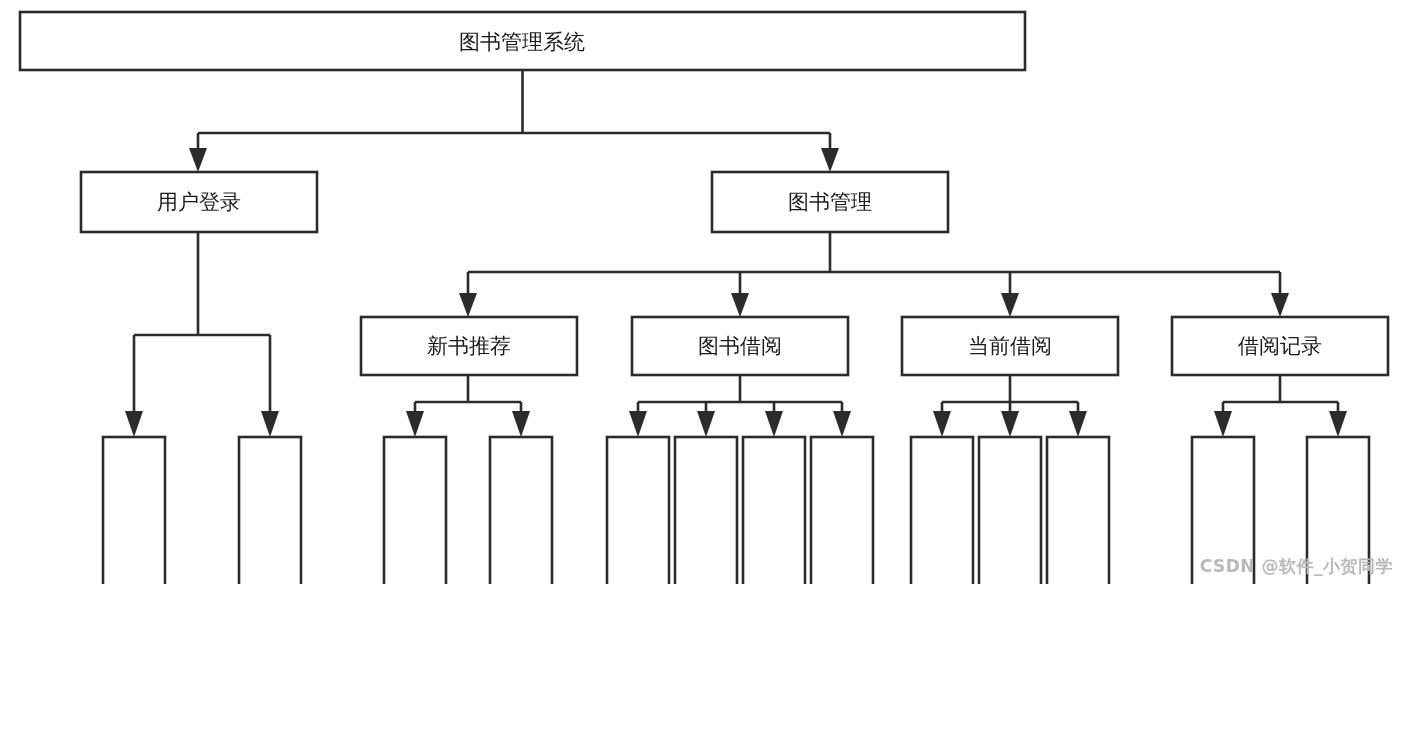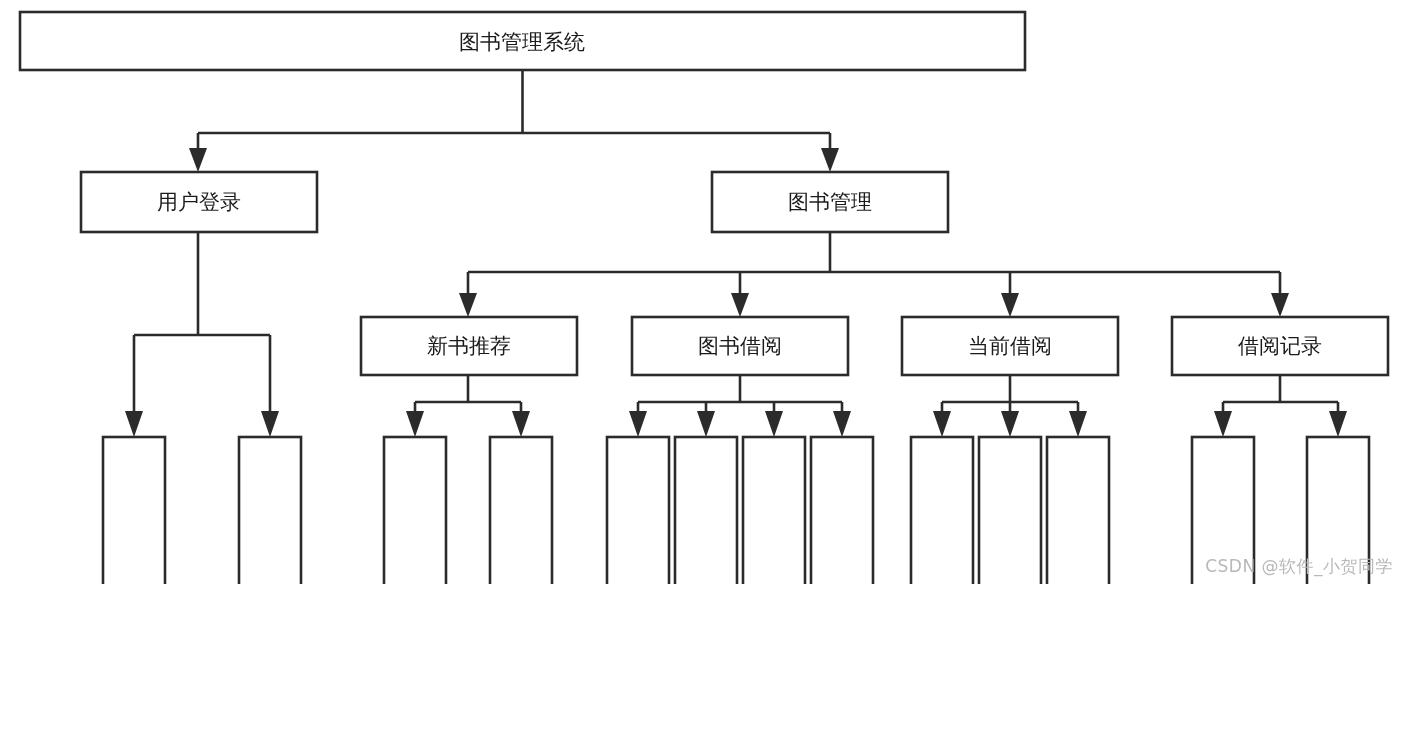--- a/index.html
+++ b/index.html
@@ -66,20 +66,21 @@
   }
   .watermark {
     position: absolute;
     right: 12px;
     bottom: 6px;
     font-family: "DejaVu Sans", "Liberation Sans", sans-serif;
     font-size: 17px;
     color: #b8b8b8;
     letter-spacing: 0.5px;
     user-select: none;
+    font-weight: bold;
   }
 </style>
 </head>
 <body>
 
 <div id="diagram-root">
 
   <svg id="flowchart" viewBox="0 0 1405 747">
 
     <g>

